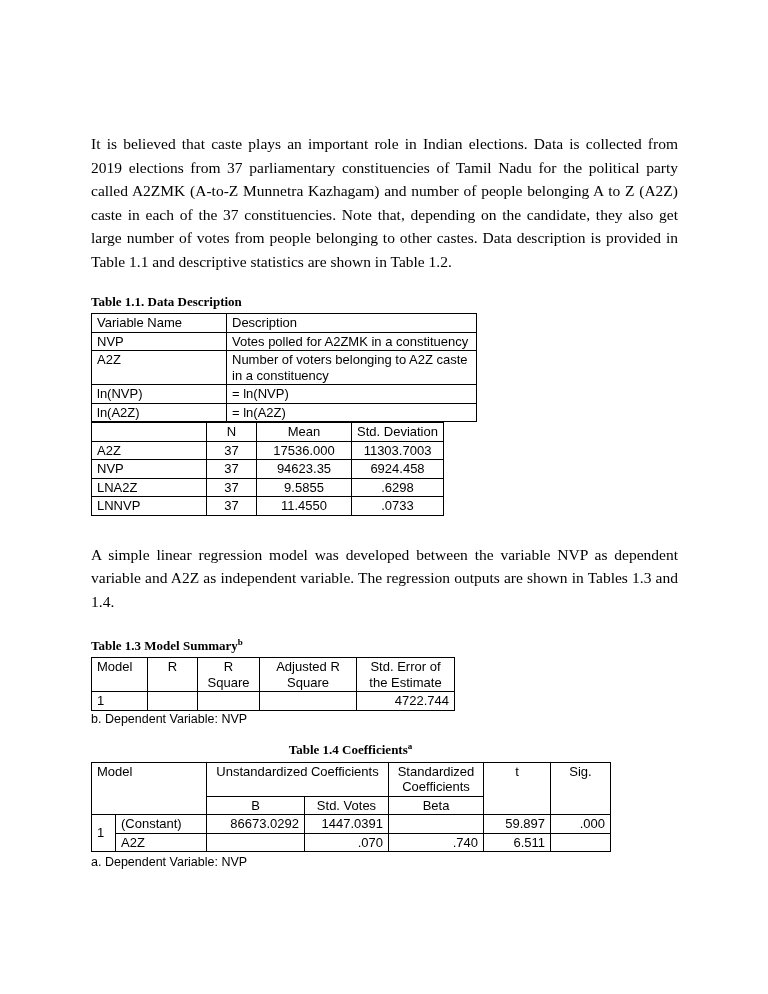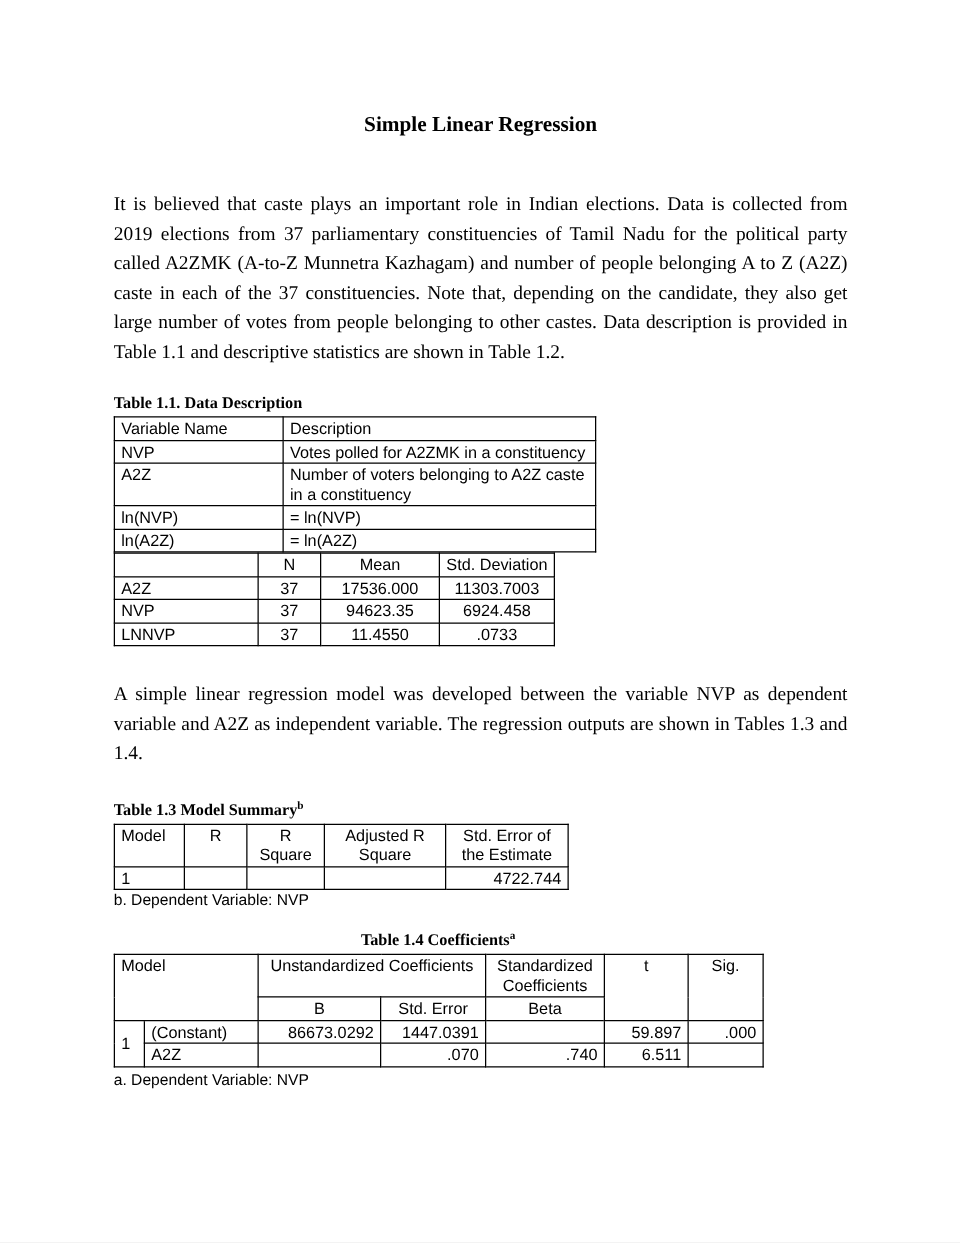--- a/index.html
+++ b/index.html
@@ -23,21 +23,20 @@
   .fn{font-family:"Liberation Sans",sans-serif;font-size:12.5px;line-height:16.5px;}
   .fns{margin-top:2px;}
   sup{font-size:9px;font-weight:bold;}
 </style>
 </head>
 <body>
 
 <div class="page">
   <div class="content">
 
-    <div class="doc-title">Simple Linear Regression</div>
 
     <div class="para para1">It is believed that caste plays an important role in Indian elections.  Data is collected from 2019 elections from 37 parliamentary constituencies of Tamil Nadu for the political party called A2ZMK (A-to-Z Munnetra Kazhagam) and number of people belonging A to Z (A2Z) caste in each of the 37 constituencies.  Note that, depending on the candidate, they also get large number of votes from people belonging to other castes.  Data description is provided in Table 1.1 and descriptive statistics are shown in Table 1.2.</div>
 
     <div class="cap cap11">Table 1.1. Data Description</div>
     <table class="t">
       <colgroup>
           <col style="width:135px">
           <col style="width:250px">
         </colgroup>
       <thead>
@@ -88,20 +87,26 @@
           <td class="c">17536.000</td>
           <td class="c">11303.7003</td>
         </tr>
         <tr>
           <td>NVP</td>
           <td class="c">37</td>
           <td class="c">94623.35</td>
           <td class="c">6924.458</td>
         </tr>
         <tr>
+          <td>LNA2Z</td>
+          <td class="c">37</td>
+          <td class="c">9.5855</td>
+          <td class="c">.6298</td>
+        </tr>
+        <tr>
           <td>LNNVP</td>
           <td class="c">37</td>
           <td class="c">11.4550</td>
           <td class="c">.0733</td>
         </tr>
       </tbody>
     </table>
 
     <div class="para para2">A simple linear regression model was developed between the variable NVP as dependent variable and A2Z as independent variable.  The regression outputs are shown in Tables 1.3 and 1.4.</div>
 
@@ -149,21 +154,21 @@
       <thead>
         <tr>
           <th colspan="2" rowspan="2">Model</th>
           <th colspan="2" class="c">Unstandardized Coefficients</th>
           <th class="c">Standardized Coefficients</th>
           <th rowspan="2" class="c">t</th>
           <th rowspan="2" class="c">Sig.</th>
         </tr>
         <tr>
           <th class="c">B</th>
-          <th class="c">Std. Error</th>
+          <th class="c">Std. Votes</th>
           <th class="c">Beta</th>
         </tr>
       </thead>
       <tbody>
         <tr>
           <td rowspan="2" class="mid">1</td>
           <td>(Constant)</td>
           <td class="r">86673.0292</td>
           <td class="r">1447.0391</td>
           <td class="r"></td>

